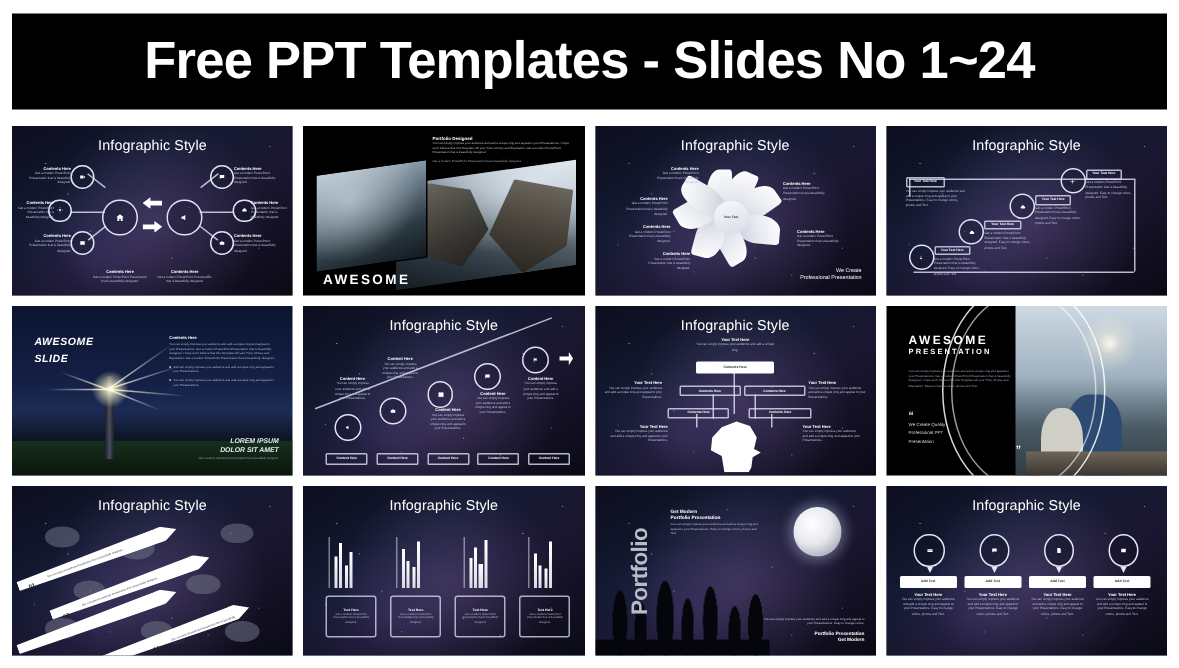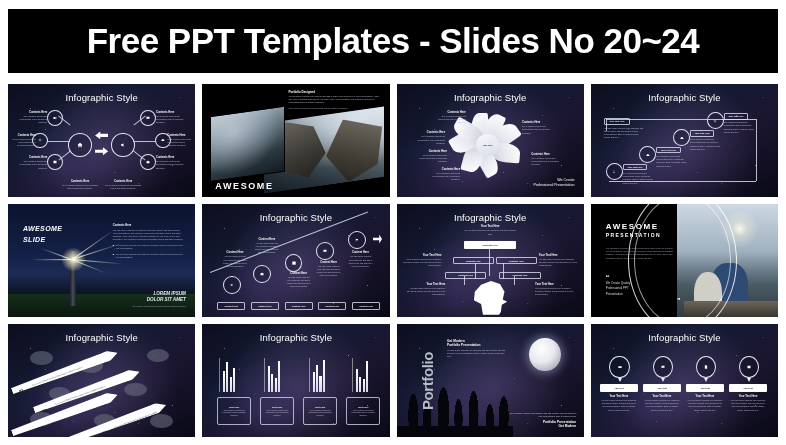--- a/index.html
+++ b/index.html
@@ -243,21 +243,21 @@
     display:flex; align-items:center; justify-content:center; border-radius:1px;
   }
   .conn { position:absolute; background:rgba(225,230,245,.8); }
 </style>
 </head>
 <body>
 
 <div class="page">
 
   <div class="banner">
-    <div class="banner-title">Free PPT Templates - Slides No 20~24</div>
+    <div class="banner-title">Free PPT Templates - Slides No 1~24</div>
   </div>
 
   <div class="grid">
 
     <div class="slide">
       <div class="sky"></div>
       <div class="slide-title">Infographic Style</div>
 
       <div class="circ" style="left:32%;top:43%;width:13%;height:22%;">
         <svg width="6" height="6" viewBox="0 0 24 24" fill="#fff">

